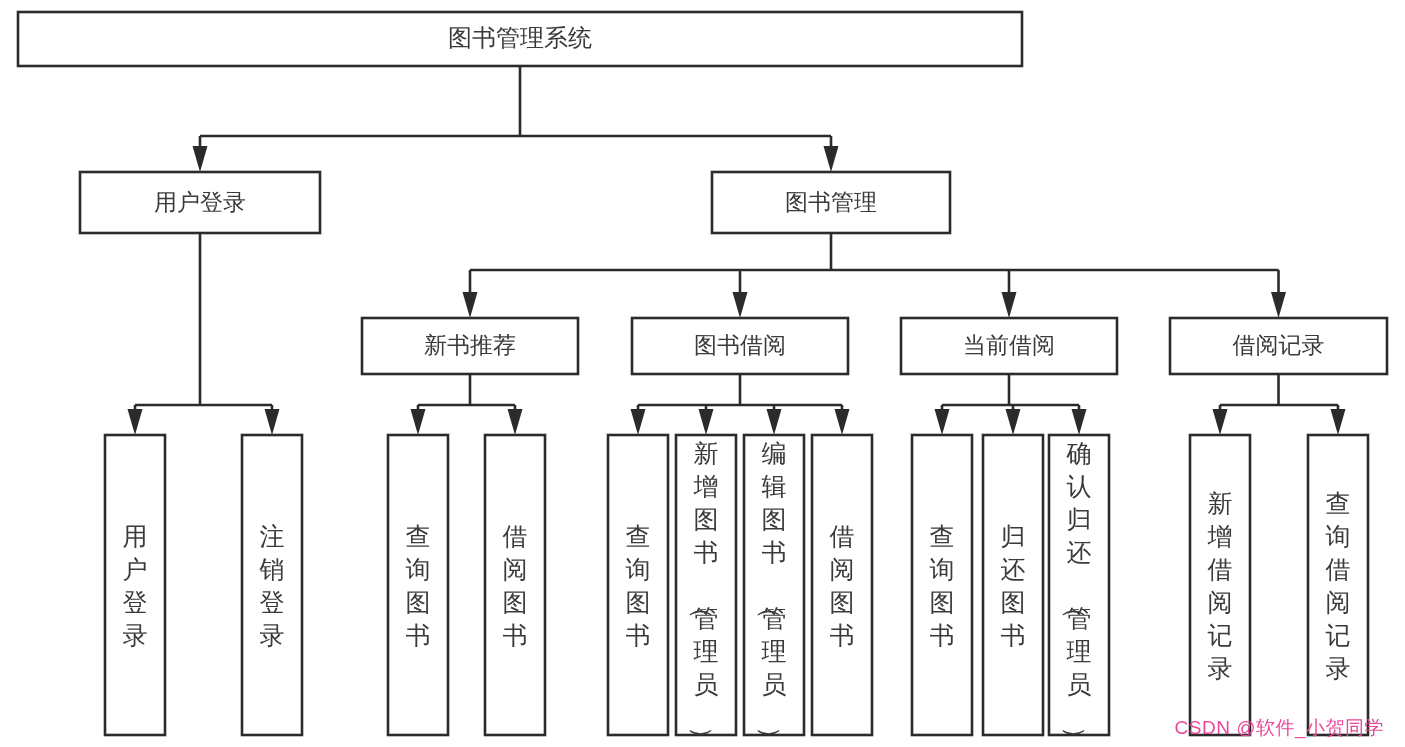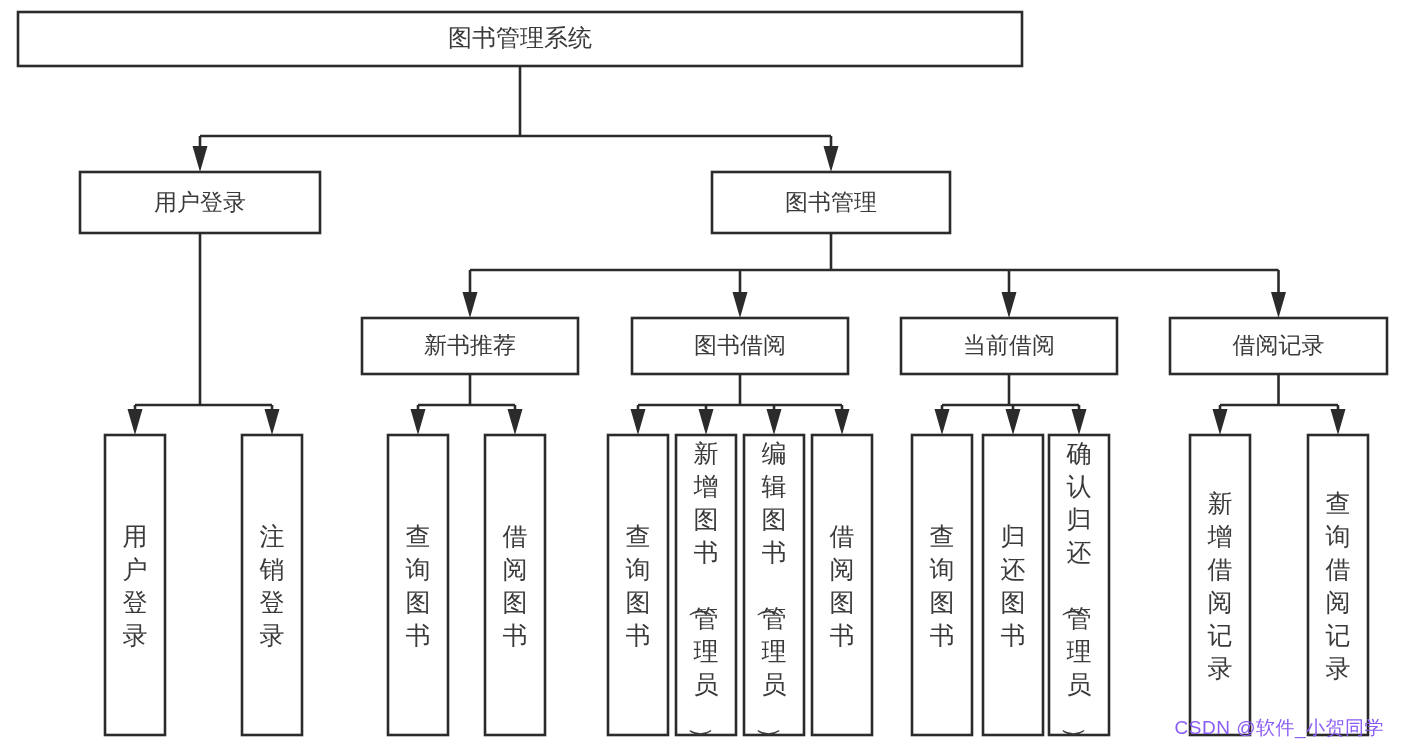--- a/index.html
+++ b/index.html
@@ -57,21 +57,21 @@
   .arrow-head {
     fill: #2b2b2b;
     stroke: none;
   }
   .watermark {
     position: absolute;
     right: 8px;
     bottom: 6px;
     font-family: "Liberation Sans", "DejaVu Sans", sans-serif;
     font-size: 19px;
-    color: #8b5cf6;
+    color: #ec4899;
     letter-spacing: 0.5px;
     white-space: nowrap;
     pointer-events: none;
   }
 </style>
 </head>
 <body>
 
 <div id="canvas-wrap">
   <svg id="diagram" viewBox="0 0 1405 747">

